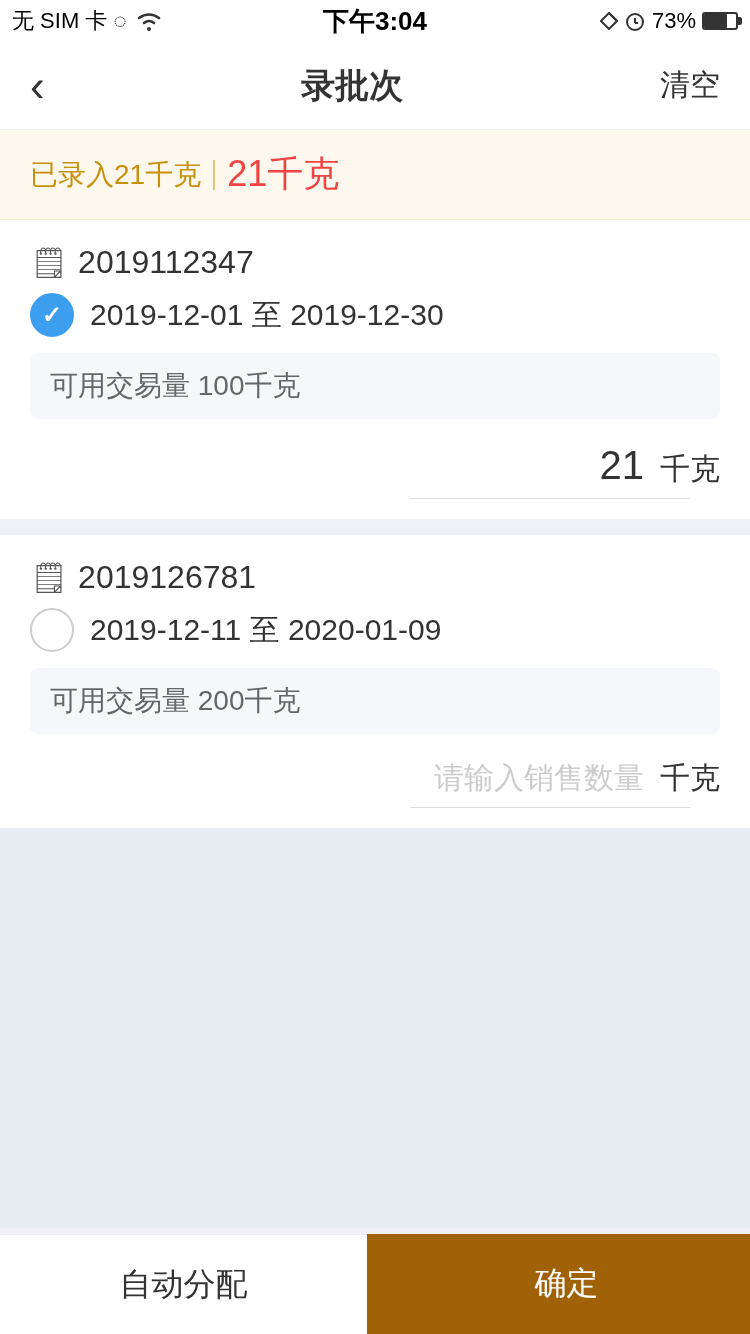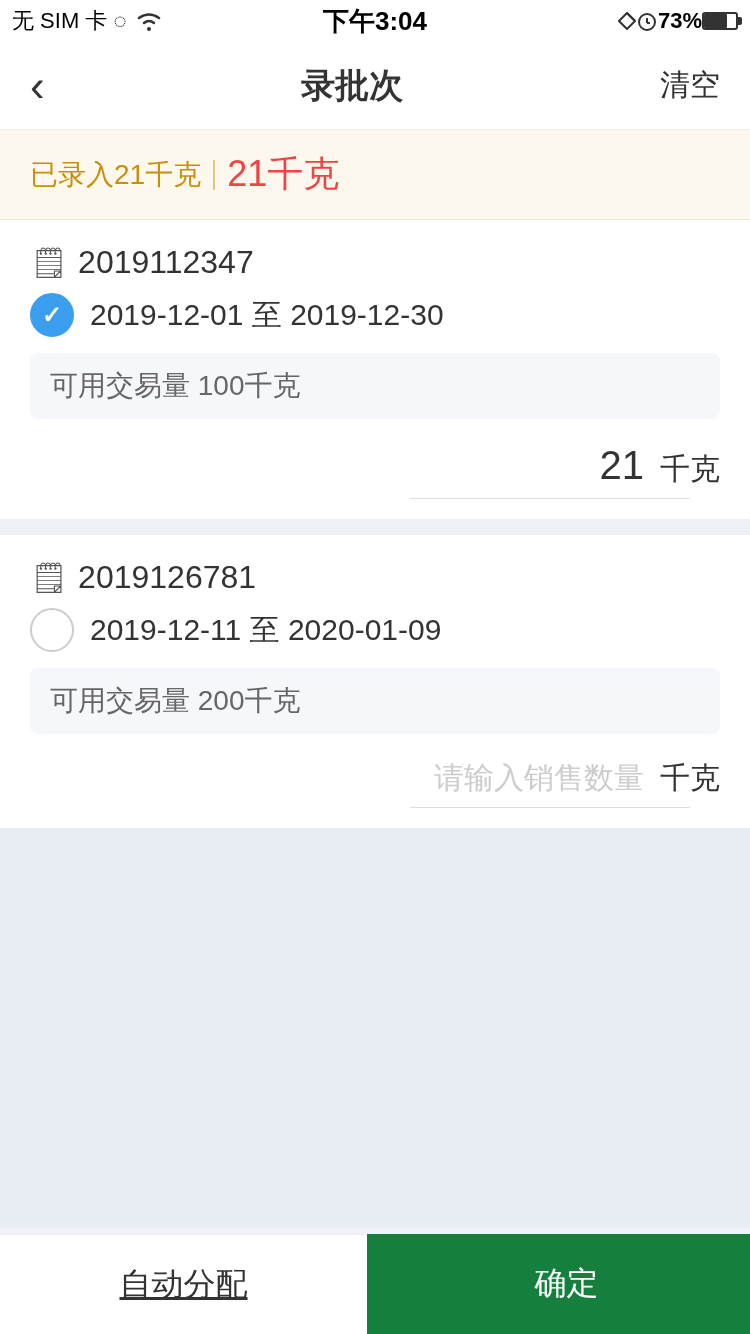--- a/index.html
+++ b/index.html
@@ -32,23 +32,22 @@
     .status-center {
       font-size: 26px;
       font-weight: 600;
       position: absolute;
       left: 50%;
       transform: translateX(-50%);
     }
     .status-right {
       display: flex;
       align-items: center;
-      gap: 0;
+      gap: 6px;
       font-size: 22px;
-      font-weight: bold;
     }
     .battery-icon {
       display: inline-block;
       width: 36px;
       height: 18px;
       border: 2px solid #333;
       border-radius: 3px;
       position: relative;
     }
     .battery-icon::after {
@@ -206,25 +205,24 @@
     .footer-auto {
       flex: 1;
       background: #fff;
       display: flex;
       align-items: center;
       justify-content: center;
       font-size: 32px;
       color: #333;
       cursor: pointer;
       border-top: 1px solid #eee;
-      text-decoration: underline;
     }
     .footer-confirm {
       flex: 1;
-      background: #15803d;
+      background: #a16207;
       display: flex;
       align-items: center;
       justify-content: center;
       font-size: 32px;
       color: #fff;
       cursor: pointer;
       padding-left: 16px;
     }
 
     .divider-line {

